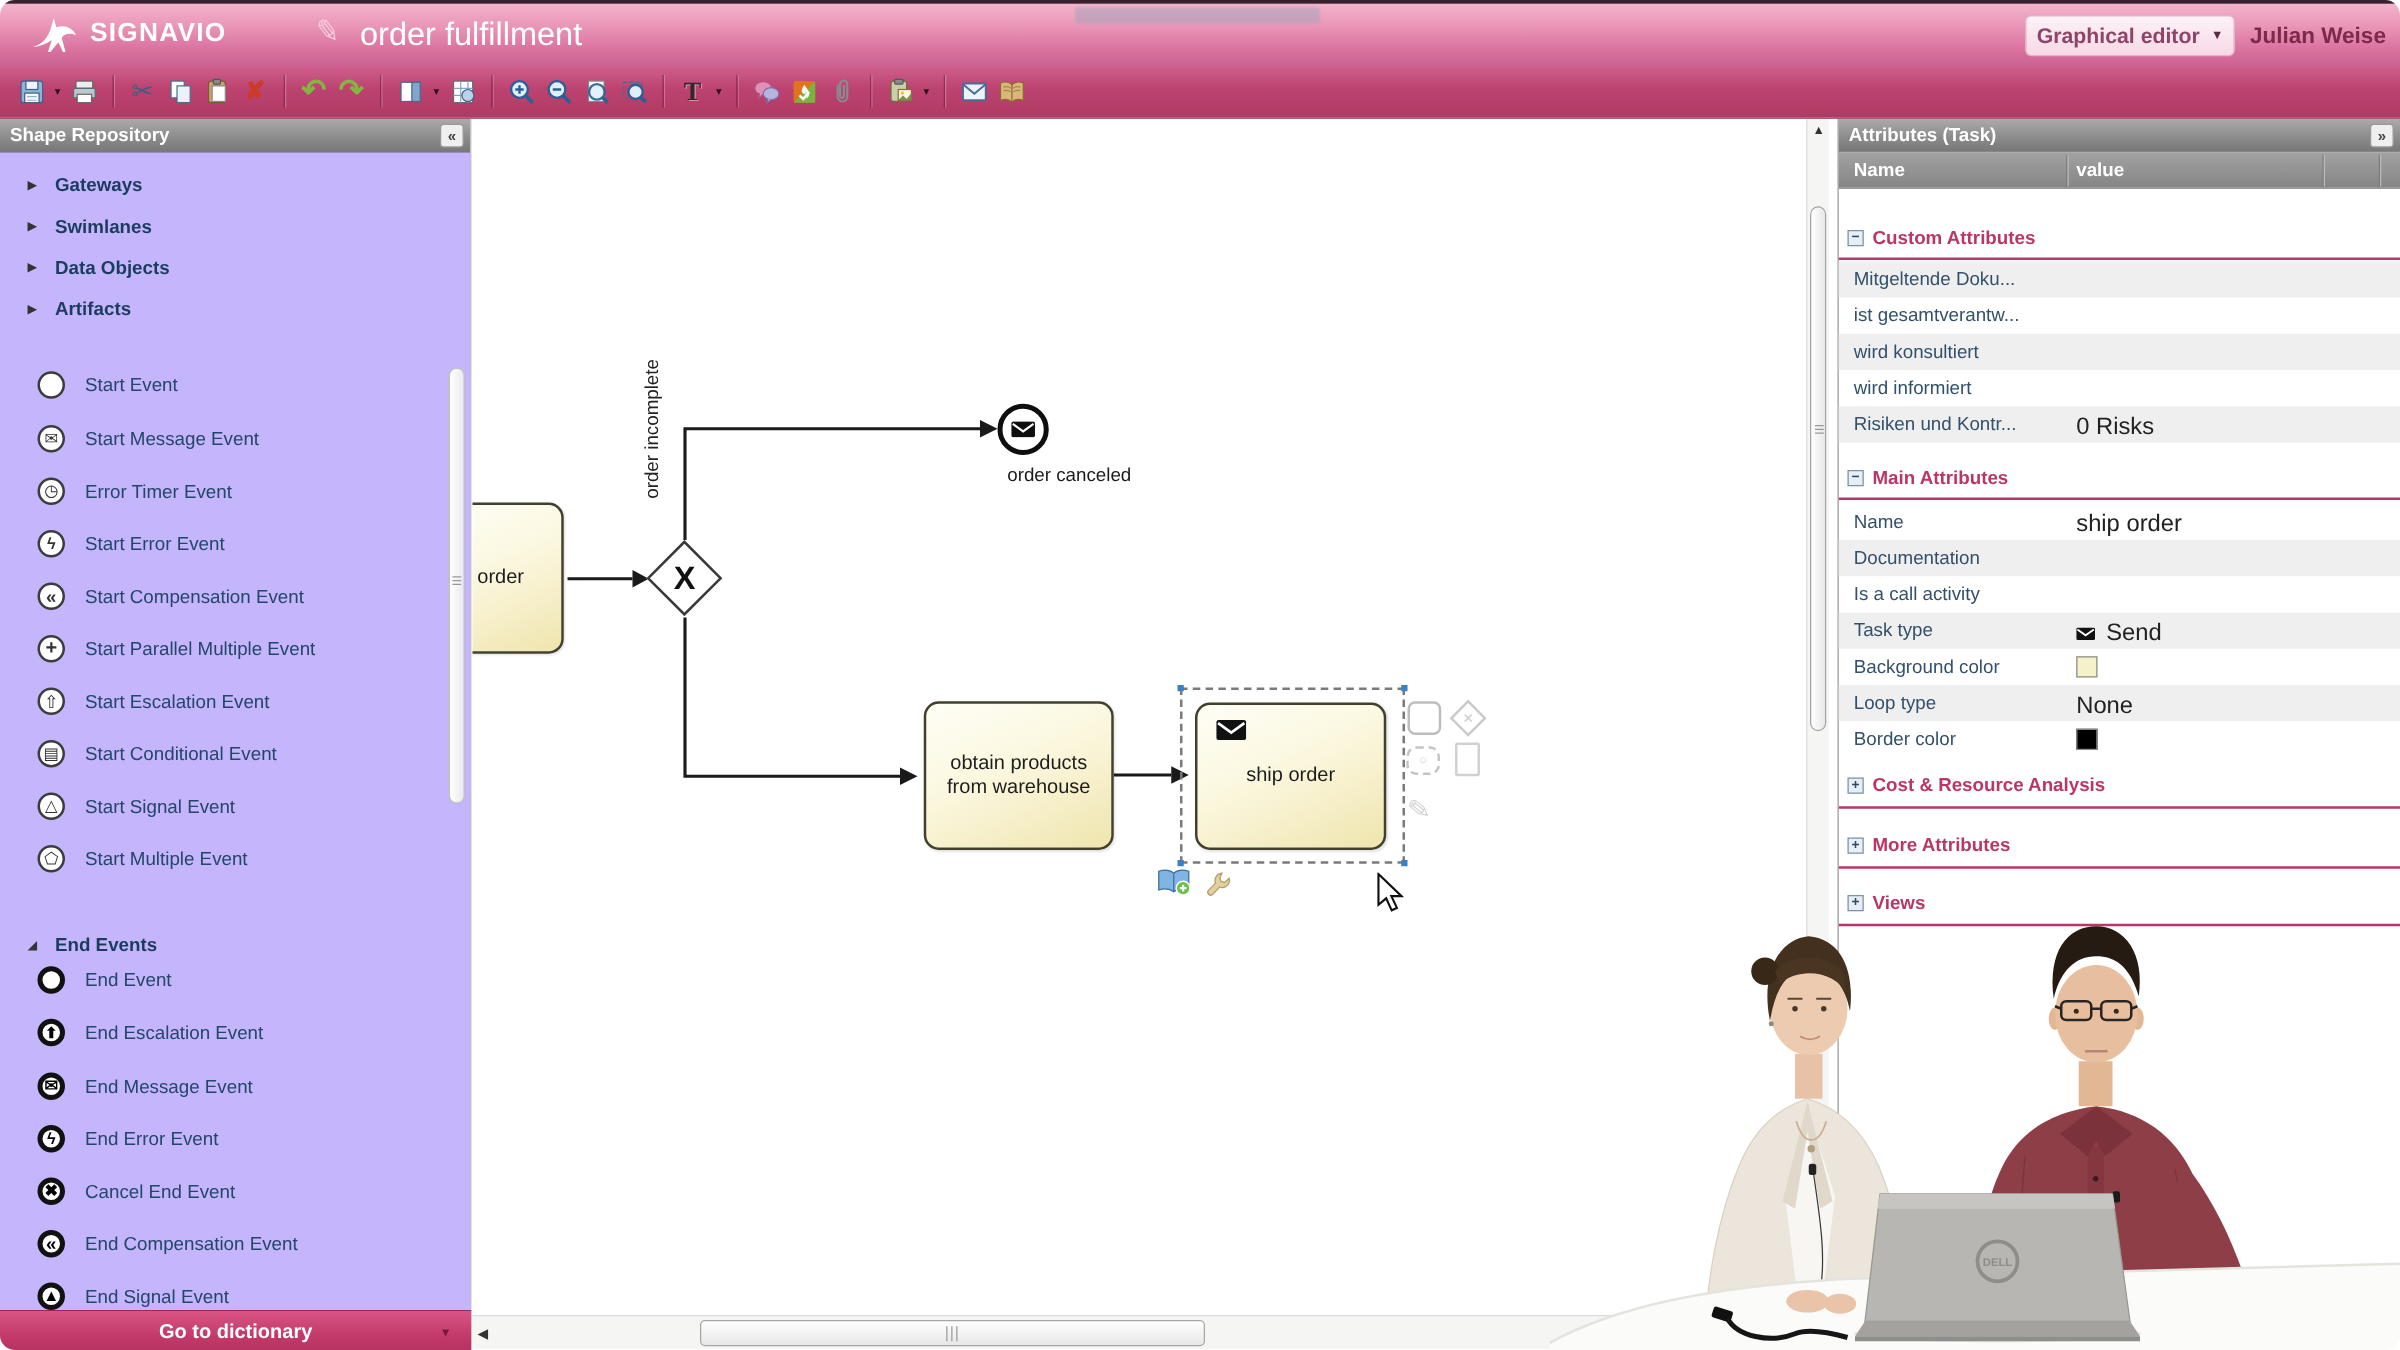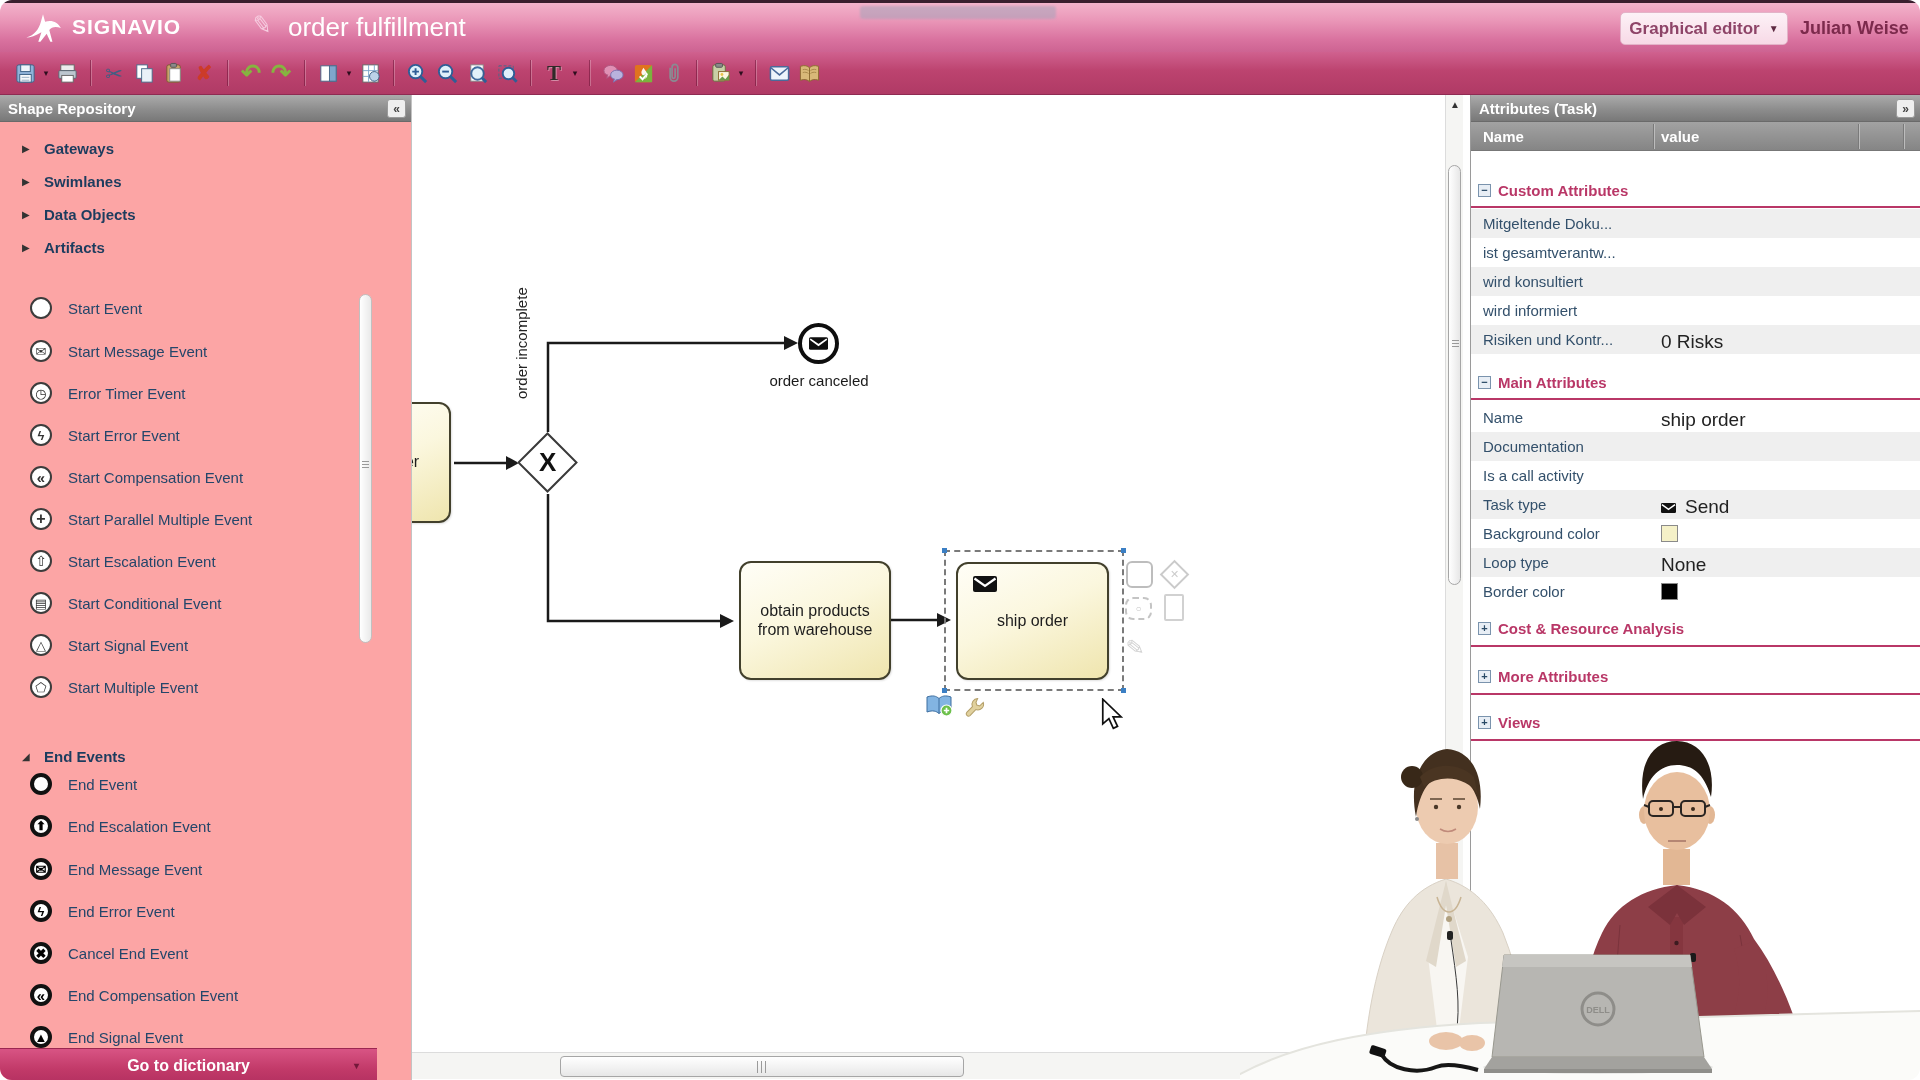--- a/index.html
+++ b/index.html
@@ -31,21 +31,21 @@
   .tsep { width:1px; height:26px; background:rgba(90,10,45,.45); box-shadow:1px 0 0 rgba(255,255,255,.25); margin:0 8px; flex:0 0 auto; }
   .tcaret { width:12px; color:#2d0d1d; font-size:9px; display:flex; align-items:center; justify-content:center; cursor:pointer; flex:0 0 auto;}
   .glyph-btn { font-size:19px; line-height:1; }
   .g-cut { color:#3e5f83; font-size:21px; }
   .g-del { color:#cc3b28; font-weight:bold; font-size:20px; }
   .g-undo { color:#86b440; font-weight:bold; font-size:24px; }
   .g-redo { color:#86b440; font-weight:bold; font-size:24px; }
   .g-font { color:#2f2a28; font-weight:bold; font-size:21px; font-family:"Liberation Serif",serif; text-shadow:1px 1px 0 rgba(255,255,255,.4); }
 
   
-  .sidebar { position:absolute; left:0; top:95px; width:412px; height:985px; background:#fca5a5; border-right:1px solid #c3c3c3; z-index:5; }
+  .sidebar { position:absolute; left:0; top:95px; width:377px; height:985px; background:#c4b5fd; border-right:1px solid #c3c3c3; z-index:5; }
   .panel-head { position:absolute; left:0; top:0; width:100%; height:27px;
     background:linear-gradient(180deg,#ababab 0%,#8d8d8d 55%,#787878 100%); border-bottom:1px solid #6a6a6a;
     color:#fff; font-size:15px; font-weight:bold; display:flex; align-items:center; padding:0 8px; }
   .collapse-btn { position:absolute; right:5px; top:4px; width:19px; height:19px; background:#efefef; border:1px solid #9a9a9a;
     border-radius:3px; color:#444; font-size:12px; font-weight:bold; display:flex; align-items:center; justify-content:center; cursor:pointer; }
   .tree-group { position:absolute; left:0; width:100%; height:26px; display:flex; align-items:center; cursor:pointer; }
   .tree-group .tri { width:14px; margin-left:22px; font-size:10px; color:#333; }
   .tri-c::before { content:"\25B6"; }
   .tri-e::before { content:"\25E2"; }
   .tree-group .glabel { color:#1c3c5e; font-size:15px; font-weight:bold; margin-left:8px; }
@@ -85,21 +85,21 @@
     background:linear-gradient(155deg,#fffef7 0%,#fbf7de 45%,#efe5ae 100%);
     display:flex; align-items:center; justify-content:center; text-align:center;
     font-size:16px; color:#1d1d1d; line-height:1.15; cursor:pointer; box-shadow:1px 1px 2px rgba(0,0,0,.12); }
   .gateway { position:absolute; left:148px; top:346px; width:43px; height:43px; border:2px solid #3a3a3a; background:#fff;
     transform:rotate(45deg); display:flex; align-items:center; justify-content:center; cursor:pointer; }
   .gateway .x { transform:rotate(-45deg); font-size:26px; font-weight:800; color:#111; }
   .vlabel { position:absolute; left:135px; top:172px; width:30px; height:152px; writing-mode:vertical-rl; transform:rotate(180deg);
     font-size:15px; color:#222; text-align:center; }
   .end-event { position:absolute; left:420px; top:228px; width:41px; height:41px; border:4px solid #0e0e0e; border-radius:50%;
     background:#fff; display:flex; align-items:center; justify-content:center; cursor:pointer; }
-  .flabel { position:absolute; font-size:15px; color:#1a1a1a; text-align:center; }
+  .flabel { position:absolute; font-size:15px; color:#1a1a1a; text-align:right; }
   .selection { position:absolute; left:566px; top:455px; width:180px; height:141px; border:2px dashed #7a7a7a; }
   .seldot { position:absolute; width:5px; height:5px; background:#3b7fc4; }
   .env-badge { position:absolute; left:15px; top:12px; }
   .ghosts { opacity:.38; }
   .gh-square { position:absolute; left:748px; top:466px; width:27px; height:27px; border:2px solid #555; border-radius:6px; }
   .gh-diamond { position:absolute; left:786px; top:469px; width:21px; height:21px; border:2px solid #777; transform:rotate(45deg);
     display:flex; align-items:center; justify-content:center; }
   .gh-diamond span { transform:rotate(-45deg); font-size:11px; color:#777; }
   .gh-dashed { position:absolute; left:747px; top:502px; width:27px; height:23px; border:2px dashed #666; border-radius:8px;
     display:flex; align-items:center; justify-content:center; font-size:10px; color:#666; }

